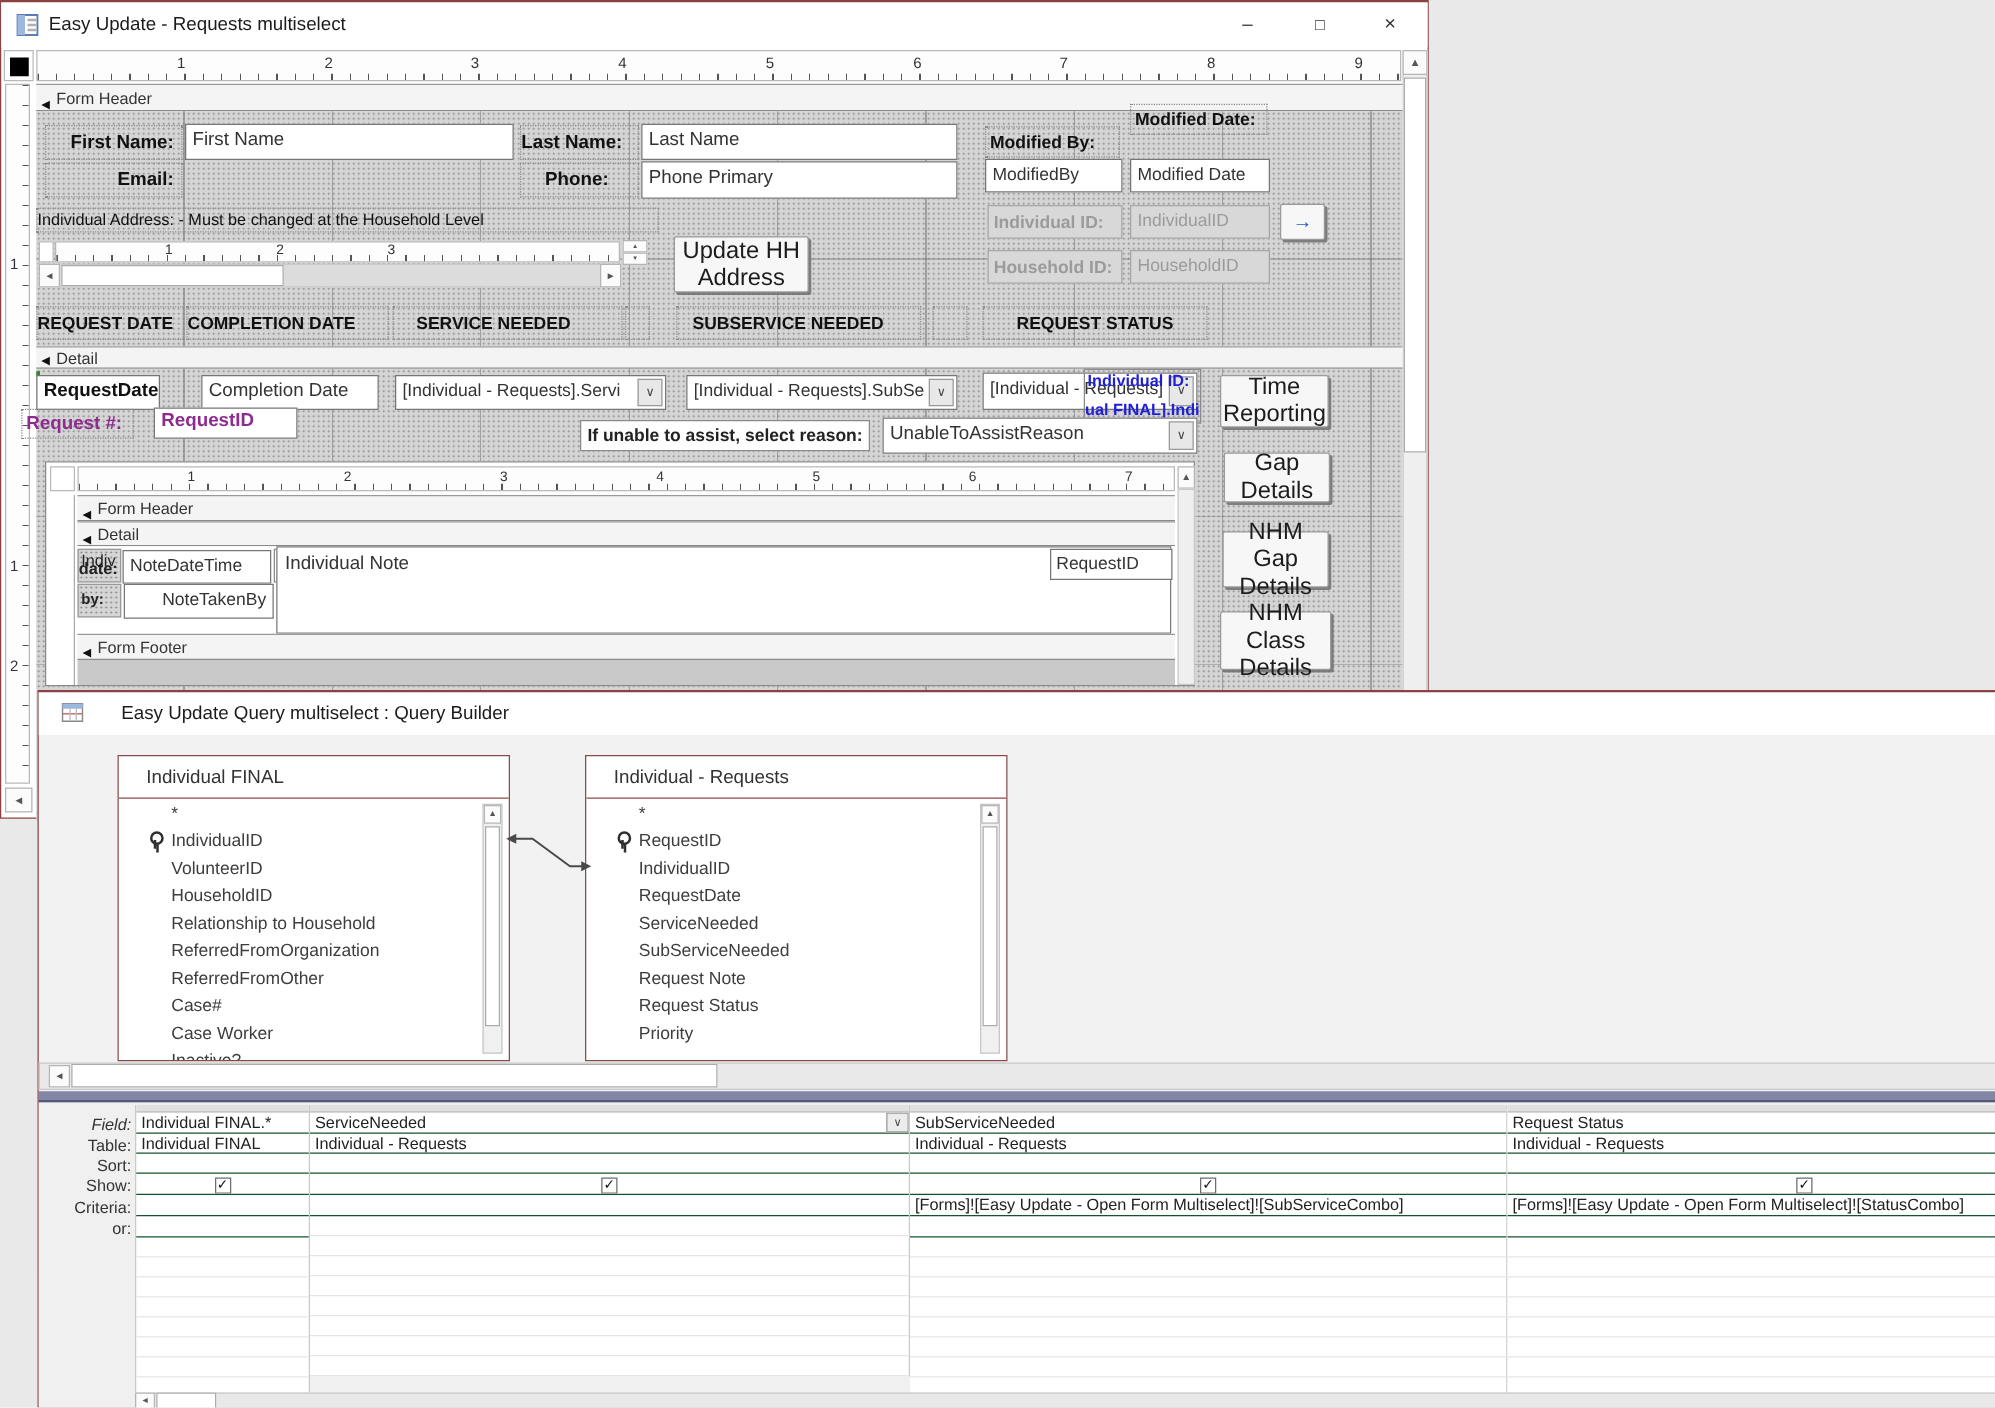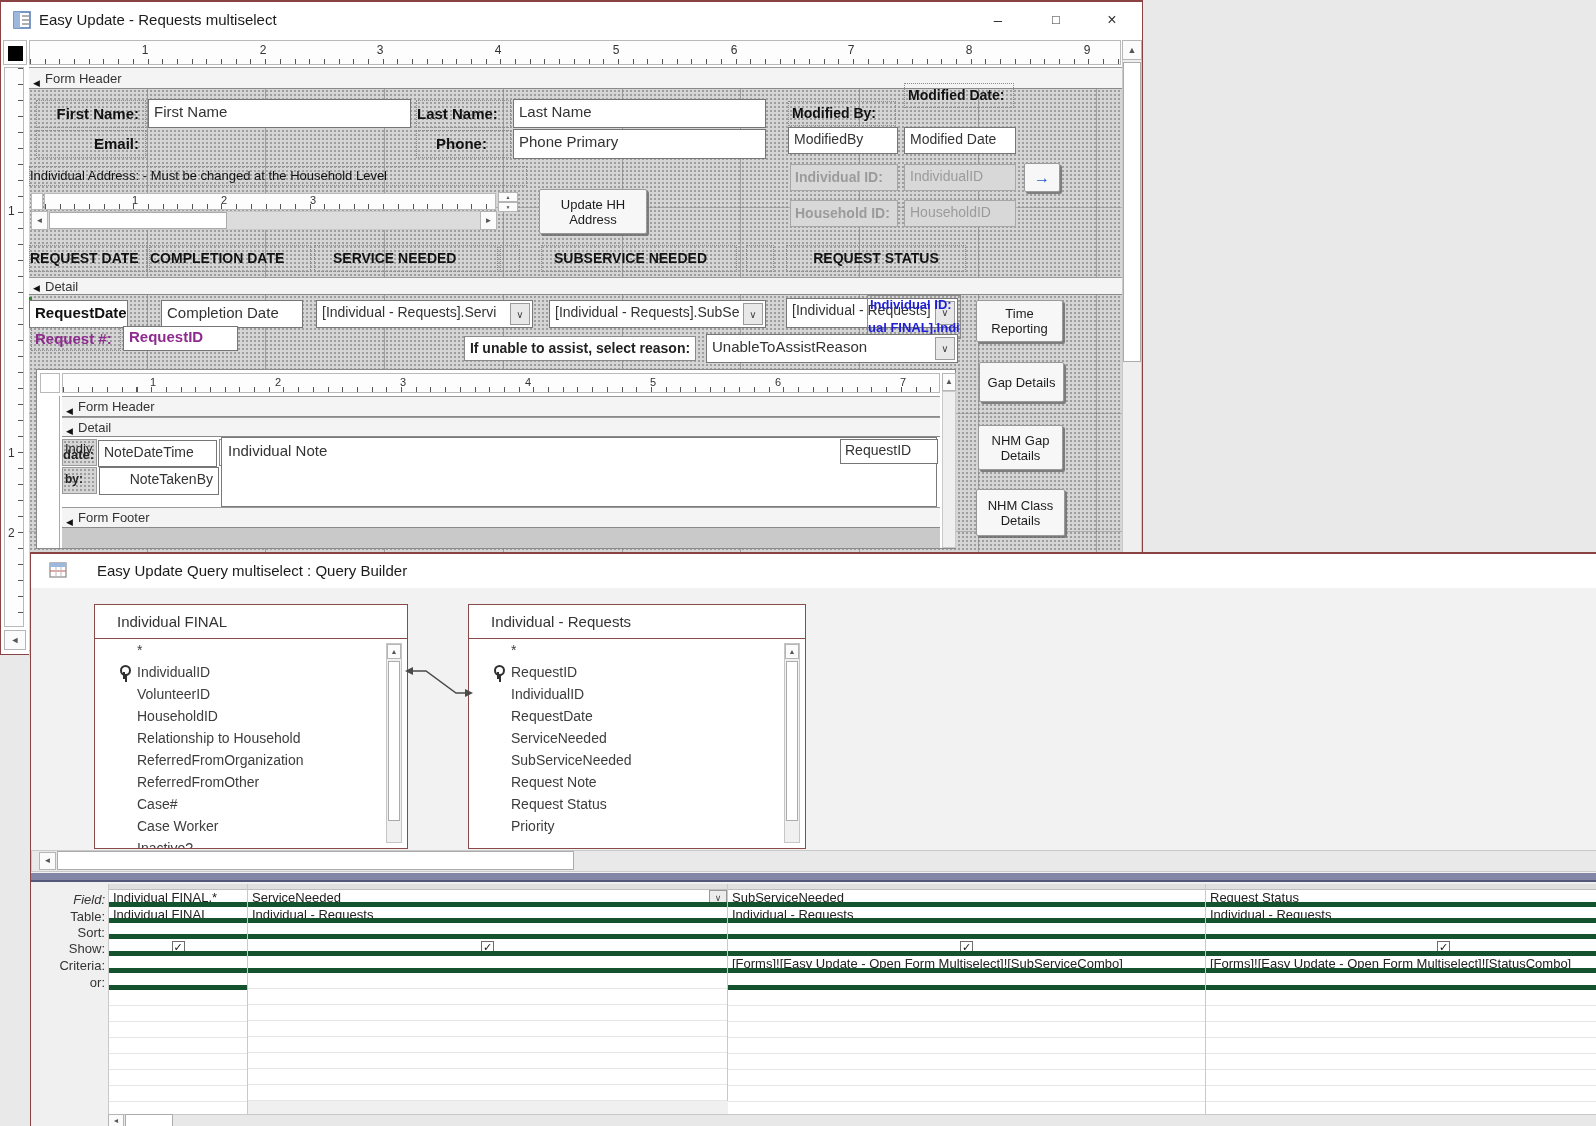--- a/index.html
+++ b/index.html
@@ -33,21 +33,21 @@
       repeating-linear-gradient(to bottom,transparent 0 117.7px,rgba(60,60,60,.25) 117.7px 118.7px);
     background-size:4px 4px,auto,auto; }
   .secbar { background:#f4f4f4; border-top:1px solid #9a9a9a; border-bottom:1px solid #8a8a8a; font-size:13px; color:#333; line-height:20px; padding-left:16px; position:absolute; }
   .secarrow { position:absolute; left:4px; top:4px; font-size:9px; color:#111; }
 
   .lbl { position:absolute; border:1px dotted #8c8c8c; font-size:15px; color:#111; overflow:hidden; white-space:nowrap; }
   .lbl.b { font-weight:bold; }
   .tb { position:absolute; background:#fff; border:1px solid #767676; font-size:15px; color:#333; padding:3px 5px; overflow:hidden; white-space:nowrap; }
   .combo .dd, .dd { position:absolute; top:2px; right:2px; width:20px; bottom:2px; background:#e8e8e8; border:1px solid #9a9a9a; text-align:center; font-size:10px; color:#444; line-height:22px; }
   .grayed { background:#d8d8d8 !important; color:#9b9b9b !important; border:1px solid #a6a6a6 !important; }
-  .btn3d { position:absolute; background:#f7f7f7; border:1px solid #9a9a9a; border-radius:2px; box-shadow:2px 2px 0 rgba(110,110,110,.85); font-size:13px; color:#1c1c1c; text-align:center; display:flex; align-items:center; justify-content:center; padding:2px 4px; }
+  .btn3d { position:absolute; background:#f7f7f7; border:1px solid #9a9a9a; border-radius:2px; box-shadow:2px 2px 0 rgba(110,110,110,.85); font-size:19px; color:#1c1c1c; text-align:center; display:flex; align-items:center; justify-content:center; padding:2px 4px; }
   .purple { color:#8e2b8e !important; font-weight:bold; }
   .bluetxt { color:#1f1fd8; font-weight:bold; font-size:13px; white-space:nowrap; }
 
   
   .sb-track { position:absolute; background:#efefef; border:1px solid #c9c9c9; }
   .sb-btn { position:absolute; background:#fbfbfb; border:1px solid #b5b5b5; text-align:center; color:#555; }
   .sb-thumb { position:absolute; background:#fff; border:1px solid #ababab; }
 
   
   .subform { position:absolute; background:#fff; border:1px solid #8a8a8a; }
@@ -66,21 +66,21 @@
   .splitter { position:absolute; background:#8486a8; border-bottom:2px solid #55577a; }
 
   .qgutter-lbl { position:absolute; width:68px; text-align:right; font-size:13px; color:#333; }
   .qcols { position:absolute; display:flex; flex-direction:row; overflow:hidden; align-items:flex-start; }
   .qcol { background:#fff; border-right:1px solid #c9c9c9; flex:none; }
   .qcols > div:nth-of-type(1) { width:140px; border-left:1px solid #c9c9c9; }
   .qcols > div:nth-of-type(2) { width:480px; }
   .qcols > div:nth-of-type(3) { width:478px; }
   .qcols > div:nth-of-type(4) { width:476px; }
   .csel { height:6px; background:#e0e0e0; border-bottom:1px solid #bdbdbd; }
-  .cell { position:relative; border-bottom:5px solid #14532d; overflow:hidden; white-space:nowrap; font-size:13px; color:#222; }
+  .cell { position:relative; border-bottom:1px solid #14532d; overflow:hidden; white-space:nowrap; font-size:13px; color:#222; }
   .cfield { height:17px; line-height:16px; padding:0 20px 0 4px; }
   .ctable { height:16px; line-height:15px; padding:0 4px; }
   .csort  { height:16px; }
   .cshow  { height:17px; text-align:center; }
   .ccrit  { height:17px; line-height:16px; padding:0 4px; }
   .cor    { height:17px; }
   .cempty { height:16px; border-bottom:1px solid #e6e6e6; }
   .chk { display:inline-block; width:13px; height:13px; margin-top:1px; background:#fff; border:1px solid #6d6d6d; line-height:11px; font-size:11px; color:#111; }
   .fdd { position:absolute; right:0; top:0; width:18px; height:16px; background:#ececec; border:1px solid #999; text-align:center; font-size:9px; line-height:14px; color:#444; }
 
@@ -203,21 +203,21 @@
   <div class="tb combo" style="left:785px;top:296px;width:172px;height:30px;font-size:14px;padding-right:24px;">
     <span>[Individual - Requests]</span>
     <span class="dd"><span>∨</span></span>
   </div>
 
   <div class="abs" style="left:866px;top:293px;width:94px;height:44px;border:1px solid #8a8a8a;">
     <span class="bluetxt abs" style="left:2px;top:1px;">Individual ID:</span>
     <span class="bluetxt abs" style="left:0px;top:24px;">ual FINAL].Indi</span>
   </div>
 
-  <div class="lbl b purple" style="left:30px;top:325px;width:90px;height:24px;line-height:22px;padding-left:3px;">Request #:</div>
+  <div class="lbl b purple" style="left:16px;top:325px;width:90px;height:24px;line-height:22px;padding-left:3px;">Request #:</div>
   <div class="tb purple" style="left:122px;top:324px;width:115px;height:25px;padding:1px 5px;">RequestID</div>
 
   <div class="abs" style="left:463px;top:334px;width:232px;height:25px;background:#fff;border:1px solid #8a8a8a;font-weight:bold;font-size:14px;line-height:23px;text-align:center;">If unable to assist, select reason:</div>
   <div class="tb combo" style="left:705px;top:332px;width:252px;height:29px;padding-right:26px;">
     <span>UnableToAssistReason</span>
     <span class="dd"><span>∨</span></span>
   </div>
 
   <div class="btn3d" style="left:975px;top:298px;width:87px;height:42px;">Time Reporting</div>
   <div class="btn3d" style="left:978px;top:360px;width:85px;height:40px;">Gap Details</div>

